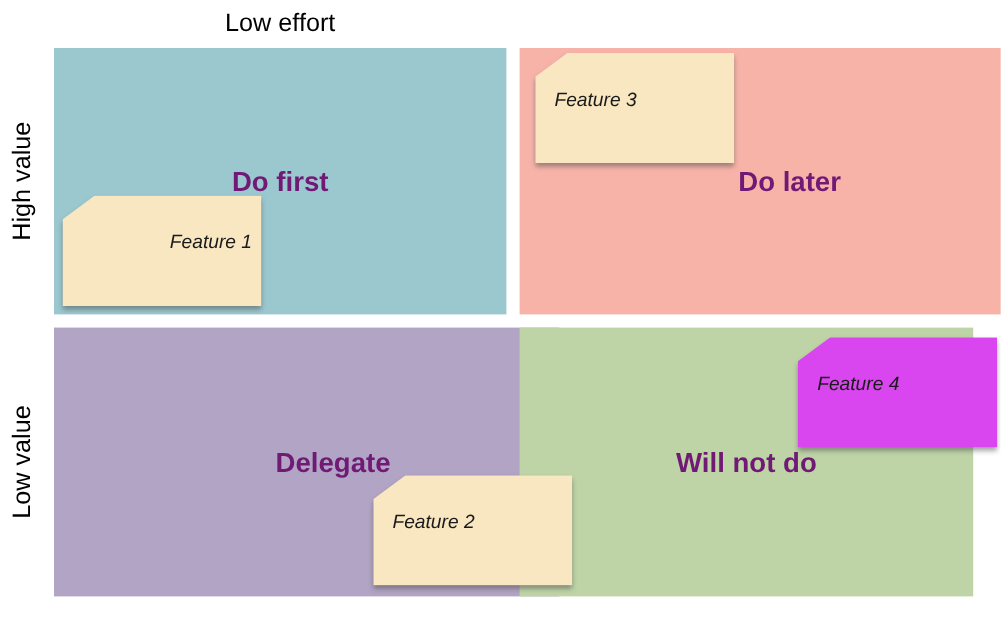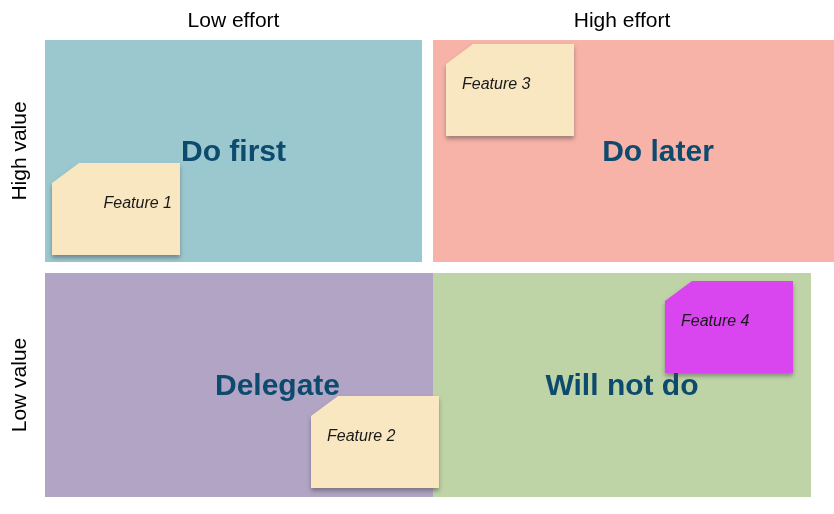--- a/index.html
+++ b/index.html
@@ -53,29 +53,29 @@
     position: absolute;
     display: flex;
     align-items: center;
     justify-content: center;
   }
   .quadrant.q1 { left: 45px;  top: 40px;  width: 377px; height: 222px; }
   .quadrant.q2 { left: 433px; top: 40px;  width: 378px; height: 222px; }
   .quadrant.q3 { left: 45px;  top: 273px; width: 377px; height: 224px; padding-left: 44px; }
   .quadrant.q4 { left: 433px; top: 273px; width: 378px; height: 224px; }
   .q-label {
-    font-size: 30px;
+    font-size: 23px;
     font-weight: bold;
-    color: #0c4a6e;
+    color: #701a75;
   }
 
   
   .note {
     position: absolute;
-    width: 128px;
+    width: 166px;
     height: 92px;
     filter: drop-shadow(0px 3px 2px rgba(70, 70, 70, 0.5));
     cursor: move;
   }
   .note-inner {
     width: 100%;
     height: 100%;
     box-sizing: border-box;
     clip-path: polygon(27px 0, 100% 0, 100% 100%, 0 100%, 0 20px);
     padding: 31px 8px 0 16px;
@@ -87,21 +87,20 @@
   .note.n2 { left: 275px; top: 396px; padding-left: 36px; }
   .note.n3 { left: 446px; top: 44px;  }
   .note.n4 { left: 665px; top: 281px; }
 </style>
 </head>
 <body>
 
 <div class="canvas">
 
   <div class="col-header c1">Low effort</div>
-  <div class="col-header c2">High effort</div>
 
   <div class="row-header r1">
     <span>High value</span>
   </div>
   <div class="row-header r2">
     <span>Low value</span>
   </div>
 
   <div class="quadrant q1" style="background-color: rgb(155, 200, 207);">
     <span class="q-label">Do first</span>

